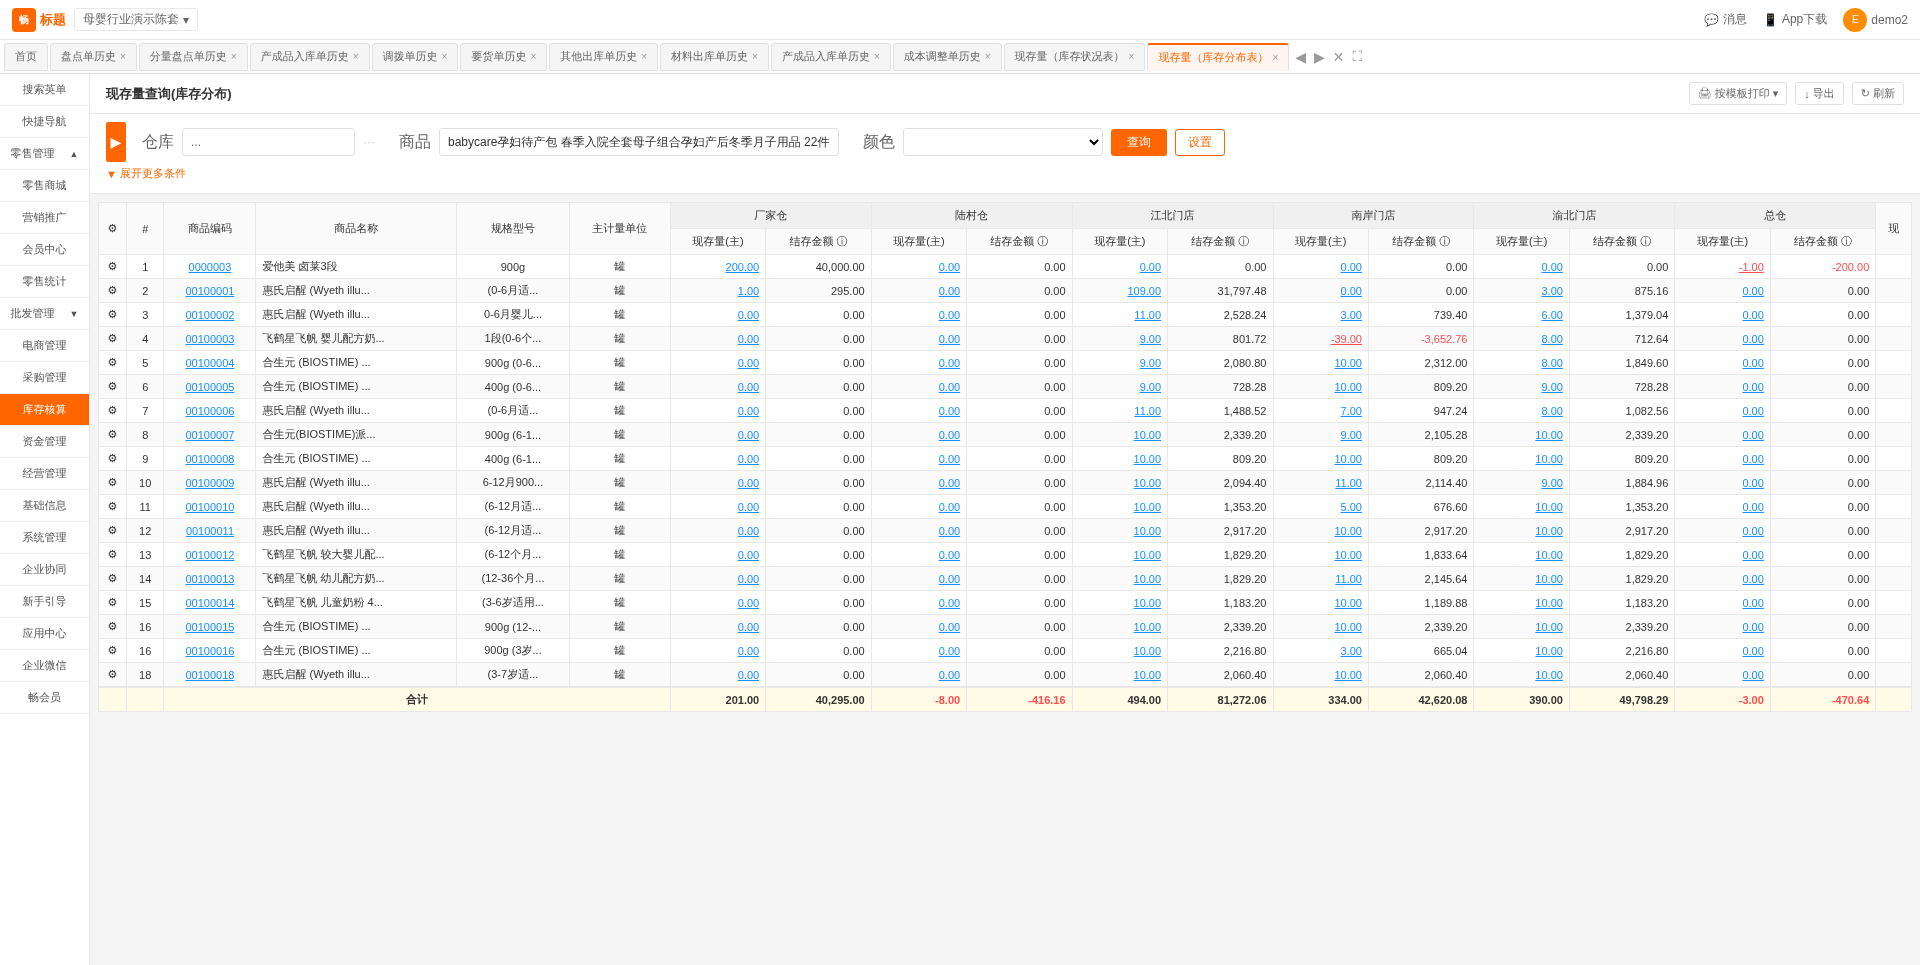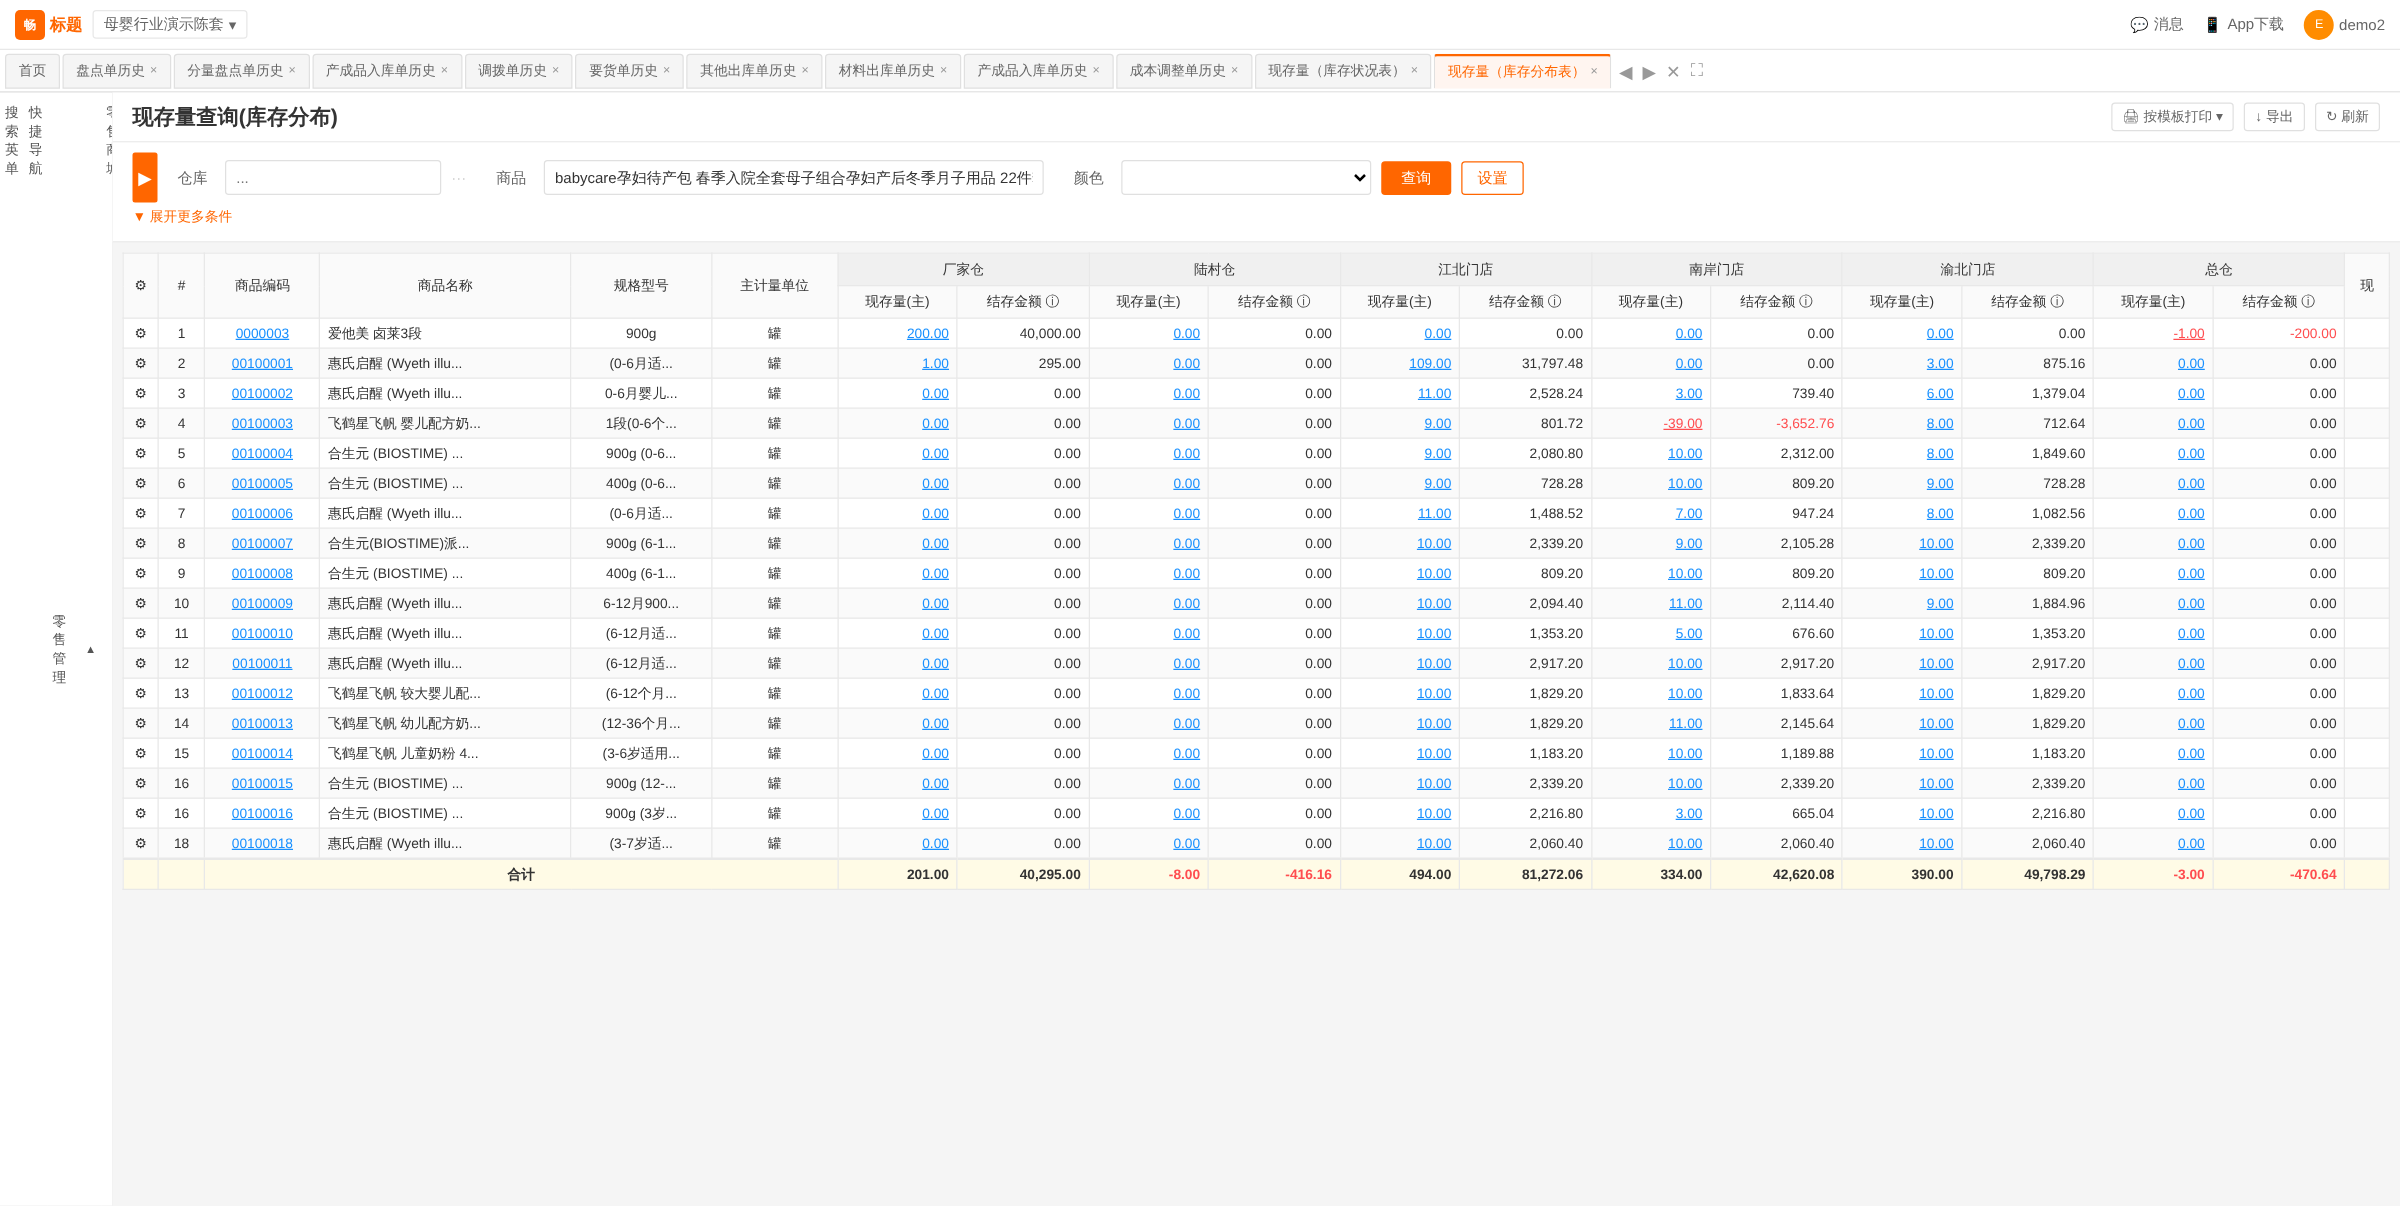--- a/index.html
+++ b/index.html
@@ -19,39 +19,39 @@
     .tab-bar { height: 34px; background: #fff; display: flex; align-items: center; padding: 0 4px; border-bottom: 1px solid #e0e0e0; overflow: hidden; }
     .tab { display: flex; align-items: center; padding: 0 10px; height: 28px; border-radius: 3px 3px 0 0; font-size: 11px; cursor: pointer; white-space: nowrap; border: 1px solid #e0e0e0; margin-right: 2px; background: #f5f5f5; color: #666; position: relative; }
     .tab.active { background: #fff5f0; color: #ff6600; border-bottom-color: transparent; border-top: 2px solid #ff6600; }
     .tab .close-btn { margin-left: 4px; color: #999; font-size: 10px; cursor: pointer; }
     .tab-nav-btn { padding: 0 4px; color: #999; cursor: pointer; font-size: 14px; display: flex; align-items: center; }
 
     
     .main-layout { display: flex; height: calc(965px - 74px); }
 
     
-    .sidebar { width: 90px; background: #fff; border-right: 1px solid #e8e8e8; display: flex; overflow-y: auto; }
+    .sidebar { width: 90px; background: #fff; border-right: 1px solid #e8e8e8; display: flex; flex-direction: column; overflow-y: auto; }
     .sidebar-item { padding: 8px 4px; text-align: center; cursor: pointer; font-size: 11px; color: #555; border-bottom: 1px solid #f0f0f0; }
     .sidebar-item.active { background: #ff6600; color: #fff; }
     .sidebar-item.has-sub { display: flex; align-items: center; justify-content: center; gap: 15px; }
     .sidebar-arrow { font-size: 9px; }
 
     
     .content-area { flex: 1; overflow: hidden; display: flex; flex-direction: column; background: #f5f5f5; }
     
     
     .page-header { background: #fff; padding: 8px 16px; display: flex; align-items: center; justify-content: space-between; border-bottom: 1px solid #e8e8e8; }
-    .page-title { font-size: 17px; font-weight: bold; color: #333; }
+    .page-title { font-size: 13px; font-weight: bold; color: #333; }
     .page-actions { display: flex; align-items: center; gap: 8px; }
     .action-btn { display: flex; align-items: center; gap: 3px; padding: 3px 8px; border: 1px solid #e0e0e0; border-radius: 3px; cursor: pointer; font-size: 11px; color: #666; background: #fff; }
 
     
     .filter-area { background: #fff; padding: 8px 16px; border-bottom: 1px solid #e8e8e8; }
     .filter-row { display: flex; align-items: center; gap: 8px; margin-bottom: 4px; }
-    .filter-label { font-size: 12px; color: #666; white-space: nowrap; min-width: 30px; }
+    .filter-label { font-size: 16px; color: #666; white-space: nowrap; min-width: 30px; }
     .filter-input { height: 28px; border: 1px solid #e0e0e0; border-radius: 3px; padding: 0 8px; font-size: 12px; color: #333; min-width: 120px; }
     .filter-input-wide { min-width: 400px; background: #fff; }
     .orange-expand-btn { background: #ff6600; color: #fff; border: none; width: 20px; height: 40px; display: flex; align-items: center; justify-content: center; cursor: pointer; border-radius: 2px; font-size: 14px; margin-right: 8px; }
     .search-btn { background: #ff6600; color: #fff; border: none; padding: 5px 16px; border-radius: 3px; cursor: pointer; font-size: 12px; }
     .setting-btn { background: #fff; color: #ff6600; border: 1px solid #ff6600; padding: 4px 12px; border-radius: 3px; cursor: pointer; font-size: 12px; }
     .color-select { height: 28px; border: 1px solid #e0e0e0; border-radius: 3px; padding: 0 8px; font-size: 12px; min-width: 200px; background: #fff; }
     .expand-more { color: #ff6600; font-size: 11px; cursor: pointer; display: flex; align-items: center; gap: 3px; }
 
     
     .table-container { flex: 1; overflow: auto; padding: 8px; }

